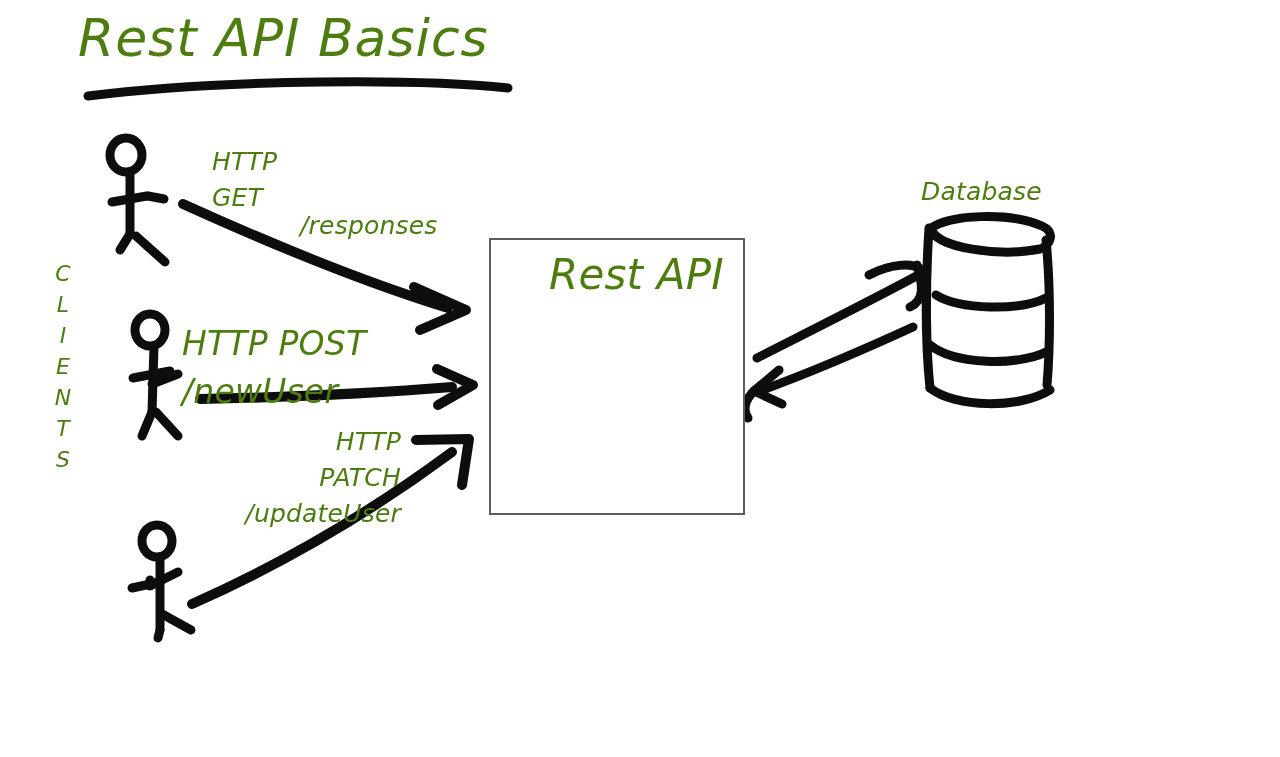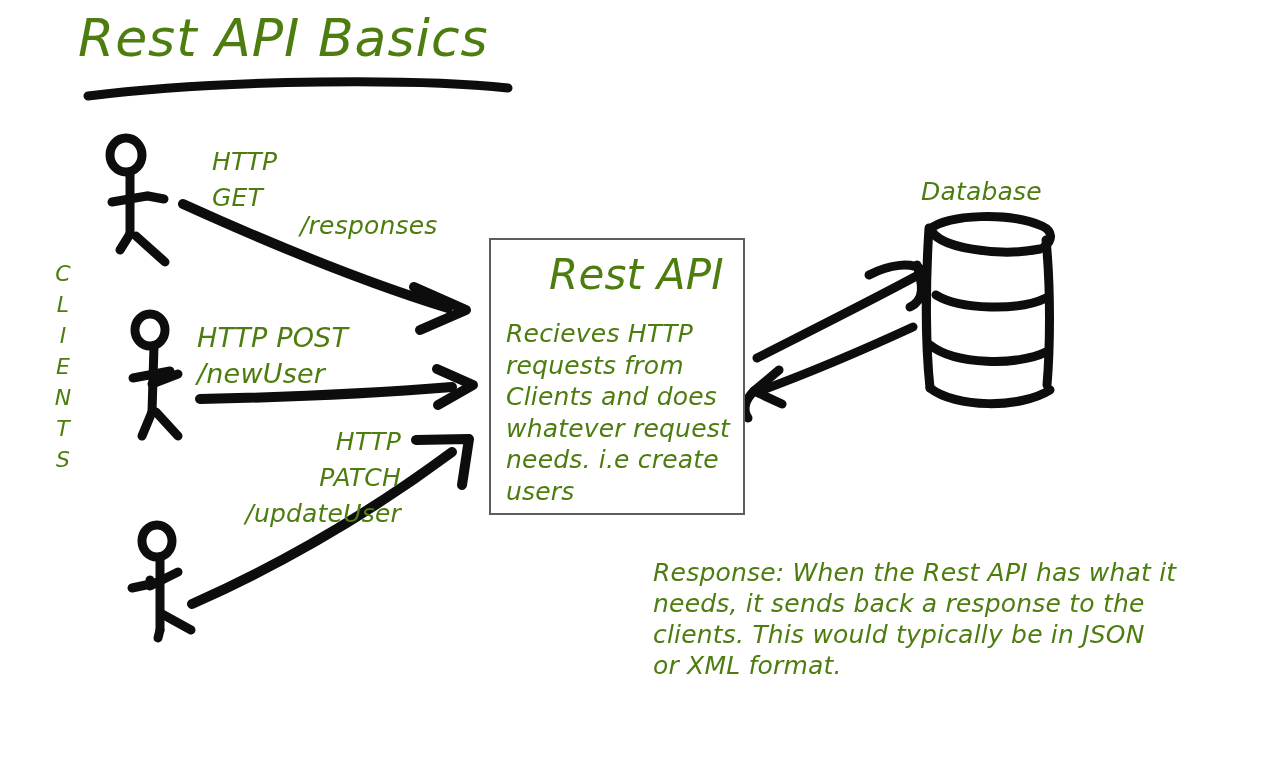--- a/index.html
+++ b/index.html
@@ -55,24 +55,24 @@
     top: 144px;
     font-size: 25px;
     line-height: 36px;
   }
   #lbl-allusers {
     left: 300px;
     top: 211px;
     font-size: 25px;
   }
   #lbl-post {
-    left: 197px;
+    left: 182px;
     top: 320px;
-    font-size: 27px;
-    line-height: 36px;
+    font-size: 33px;
+    line-height: 48px;
   }
   #lbl-patch {
     left: 241px;
     top: 424px;
     font-size: 25px;
     line-height: 36px;
     text-align: right;
     width: 160px;
   }
   #box-title {
@@ -234,23 +234,18 @@
 GET</div>
   <div class="txt hand" id="lbl-allusers">/responses</div>
   <div class="txt hand" id="lbl-post">HTTP POST
 /newUser</div>
   <div class="txt hand" id="lbl-patch">HTTP
 PATCH
 /updateUser</div>
 
   <div id="api-box"></div>
   <div class="txt hand" id="box-title">Rest API</div>
-  <div class="txt hand" id="box-body" style="white-space:normal;">Recieves HTTP requests from Clients and does whatever request needs. i.e create users</div>
 
   <div class="txt hand" id="db-label">Database</div>
 
-  <div class="txt hand" id="response-text">Response: When the Rest API has what it
-needs, it sends back a response to the
-clients. This would typically be in JSON
-or XML format.</div>
 
 
 </div>
 
 </body></html>

